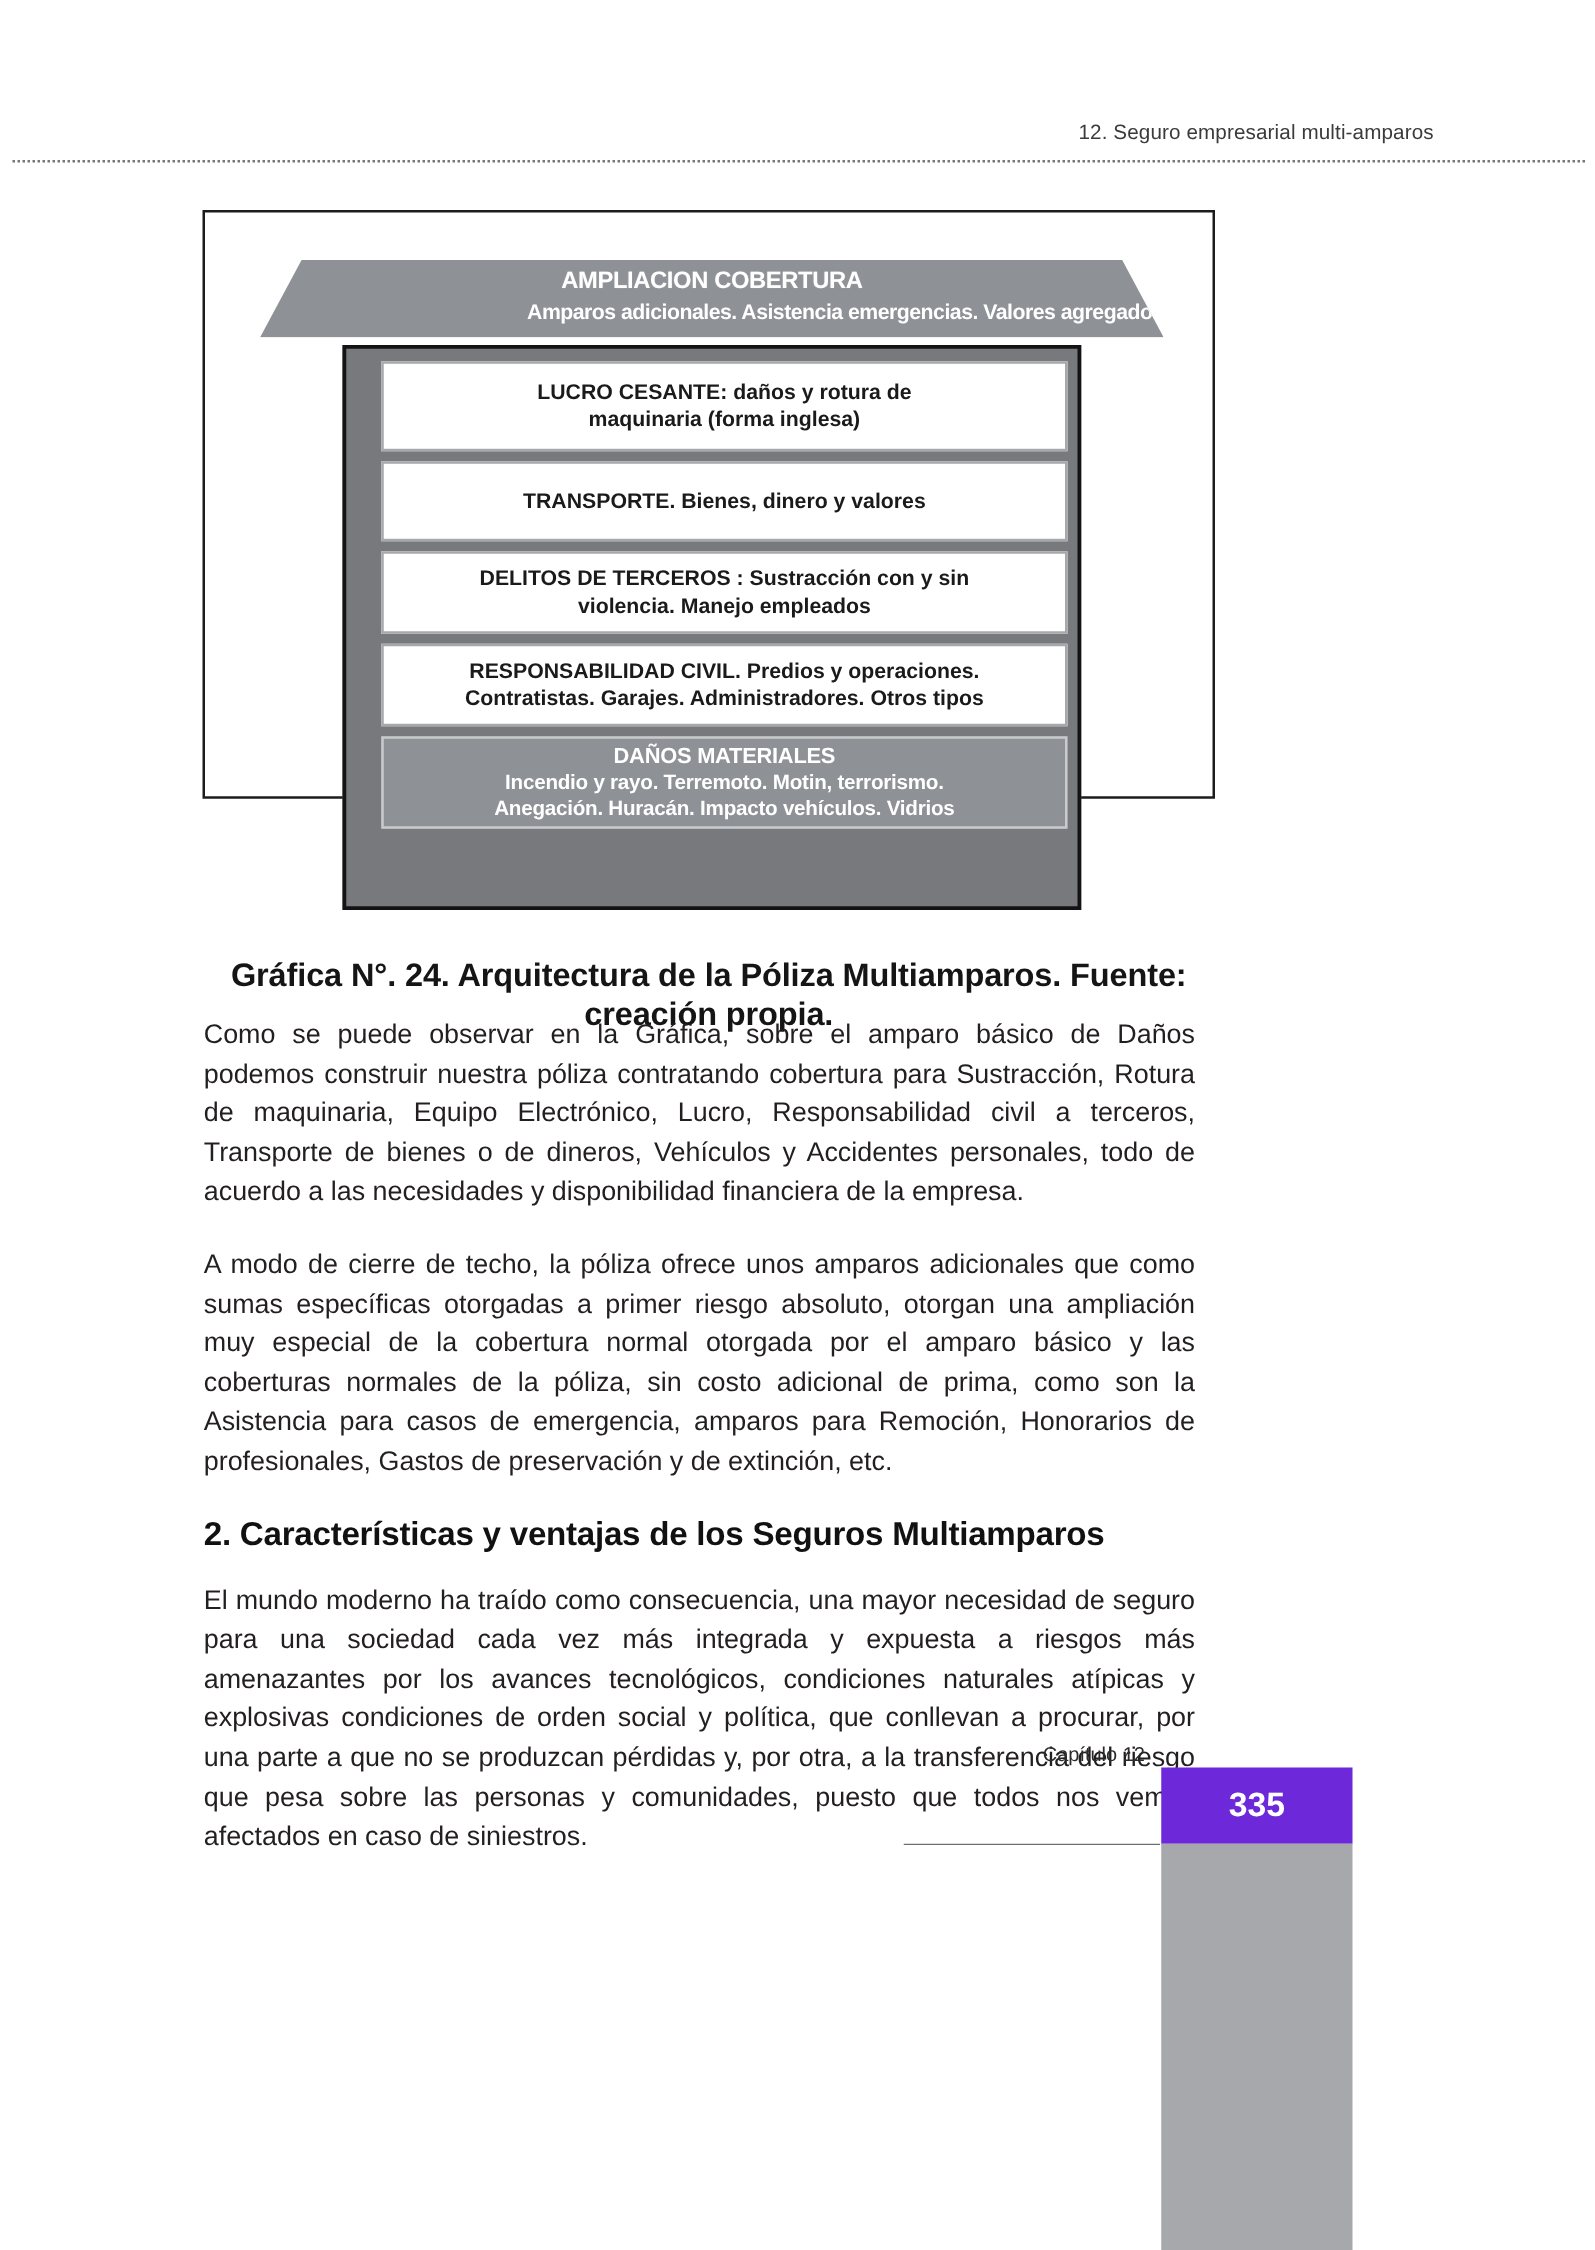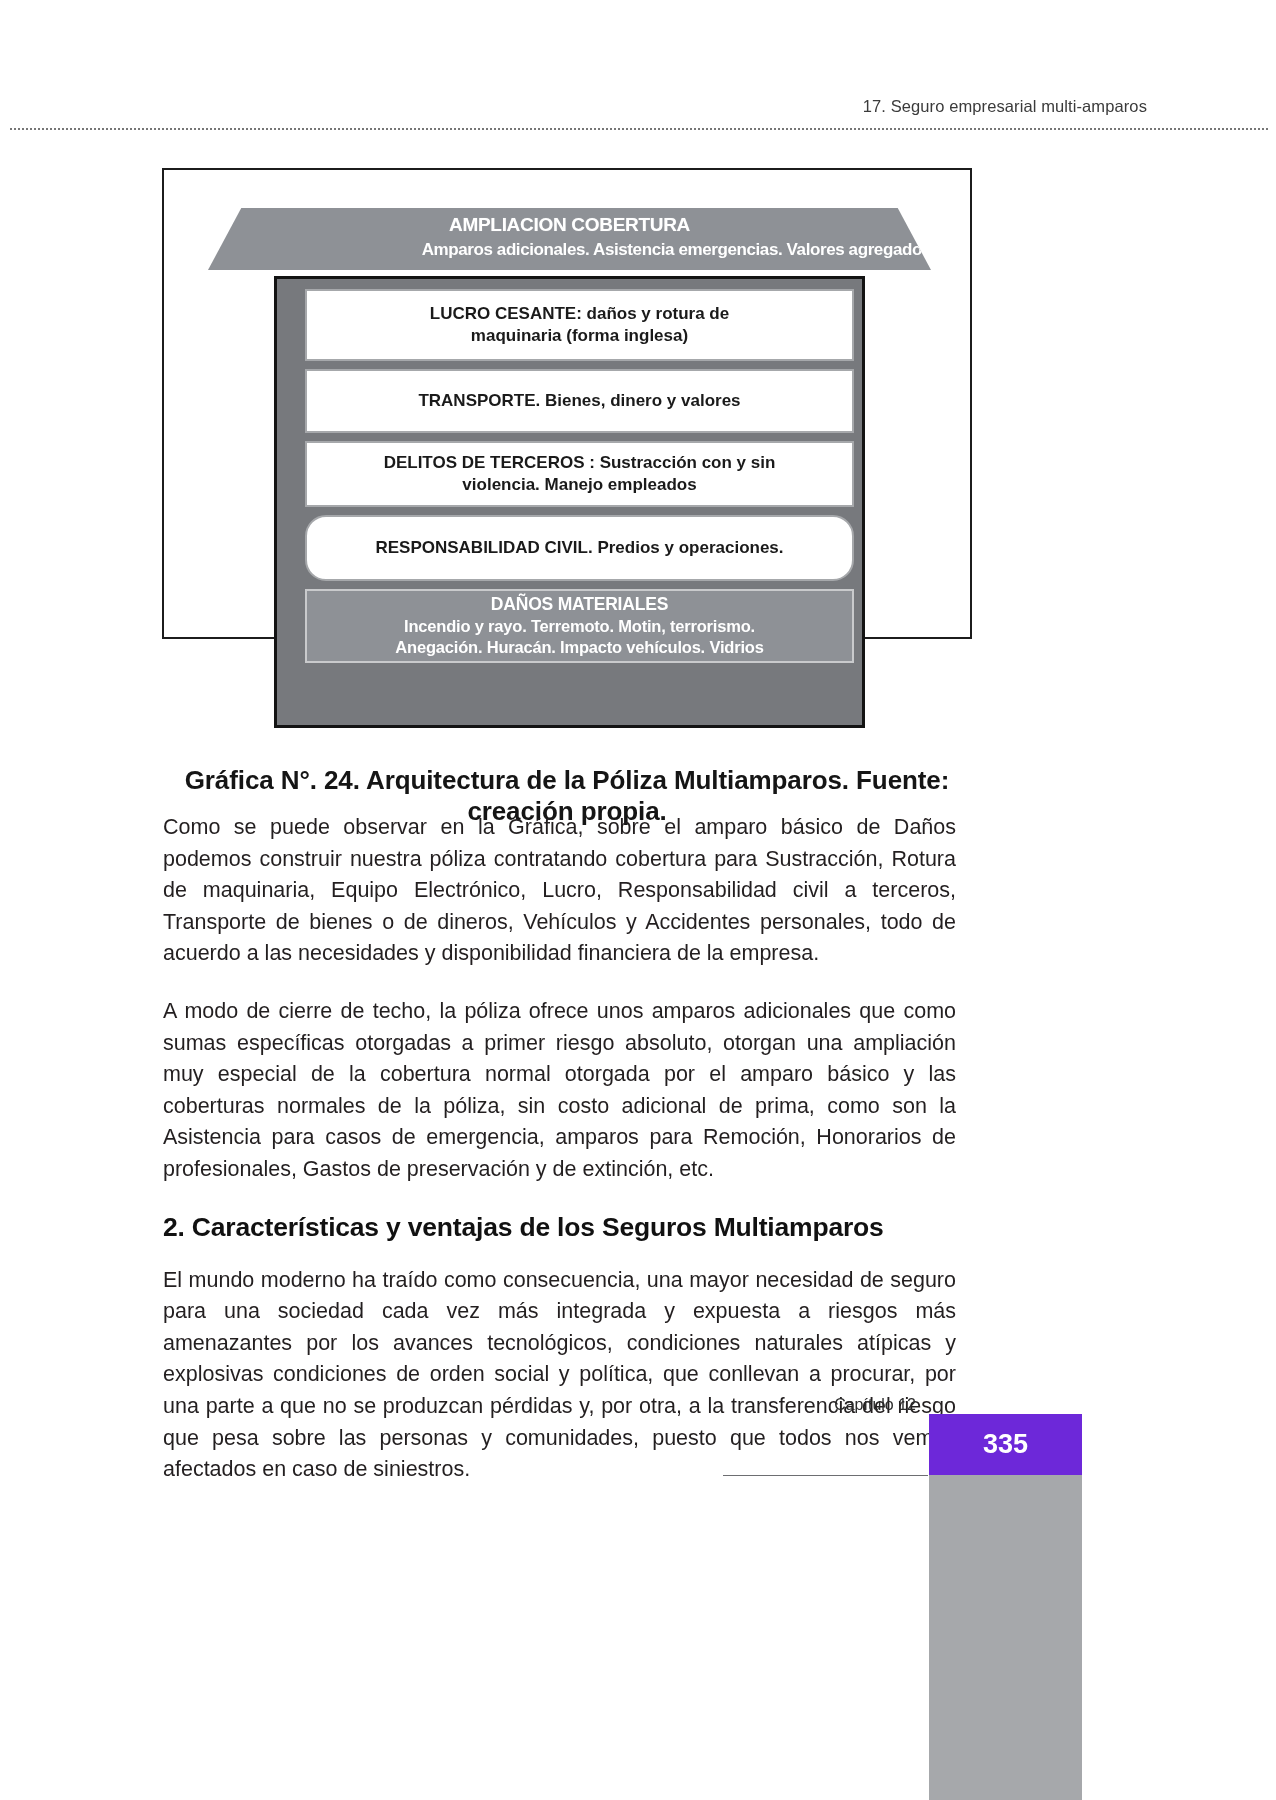--- a/index.html
+++ b/index.html
@@ -104,21 +104,21 @@
     font-size: 17px;
     line-height: 1.32;
     padding: 4px 6px;
   }
   .layer .ln { display: block; white-space: nowrap; }
   .layer .kw { font-weight: bold; }
 
   .layer-transporte   { height: 64px; }
   .layer-lucro        { height: 72px; }
   .layer-delitos      { height: 66px; }
-  .layer-responsab    { height: 66px; border-radius: 21px; }
+  .layer-responsab    { height: 66px; }
   .layer-danointerno  { height: 66px; }
 
   .layer-base {
     height: 74px;
     background: #8e9196;
     border: 2px solid #c9cacc;
     color: #ffffff;
     margin-bottom: 0;
     font-size: 16.5px;
     line-height: 1.3;
@@ -200,21 +200,21 @@
     left: 929px;
     top: 1475px;
     width: 153px;
     height: 325px;
     background: #a6a8ab;
   }
 </style>
 </head>
 <body>
 
-<div class="running-header">17. Seguro empresarial multi-amparos</div>
+<div class="running-header">12. Seguro empresarial multi-amparos</div>
 <div class="header-rule"></div>
 
 <div class="figure-frame">
 
   <div class="roof">
     <div class="roof-title">AMPLIACION COBERTURA</div>
     <div class="roof-sub">Amparos adicionales. Asistencia emergencias. Valores agregados</div>
   </div>
 
   <div class="stack-outer">
@@ -228,20 +228,21 @@
       <span class="ln kw">TRANSPORTE.  Bienes, dinero y valores</span>
     </div>
 
     <div class="layer layer-delitos">
       <span class="ln kw">DELITOS DE TERCEROS  : Sustracción con y sin</span>
       <span class="ln kw">violencia. Manejo empleados</span>
     </div>
 
     <div class="layer layer-responsab">
       <span class="ln kw">RESPONSABILIDAD CIVIL. Predios y operaciones.</span>
+      <span class="ln kw">Contratistas. Garajes. Administradores. Otros tipos</span>
     </div>
 
 
     <div class="layer layer-base">
       <span class="ln base-title">DAÑOS MATERIALES</span>
       <span class="ln">Incendio y rayo. Terremoto. Motin, terrorismo.</span>
       <span class="ln">Anegación. Huracán. Impacto vehículos. Vidrios</span>
     </div>
 
   </div>

